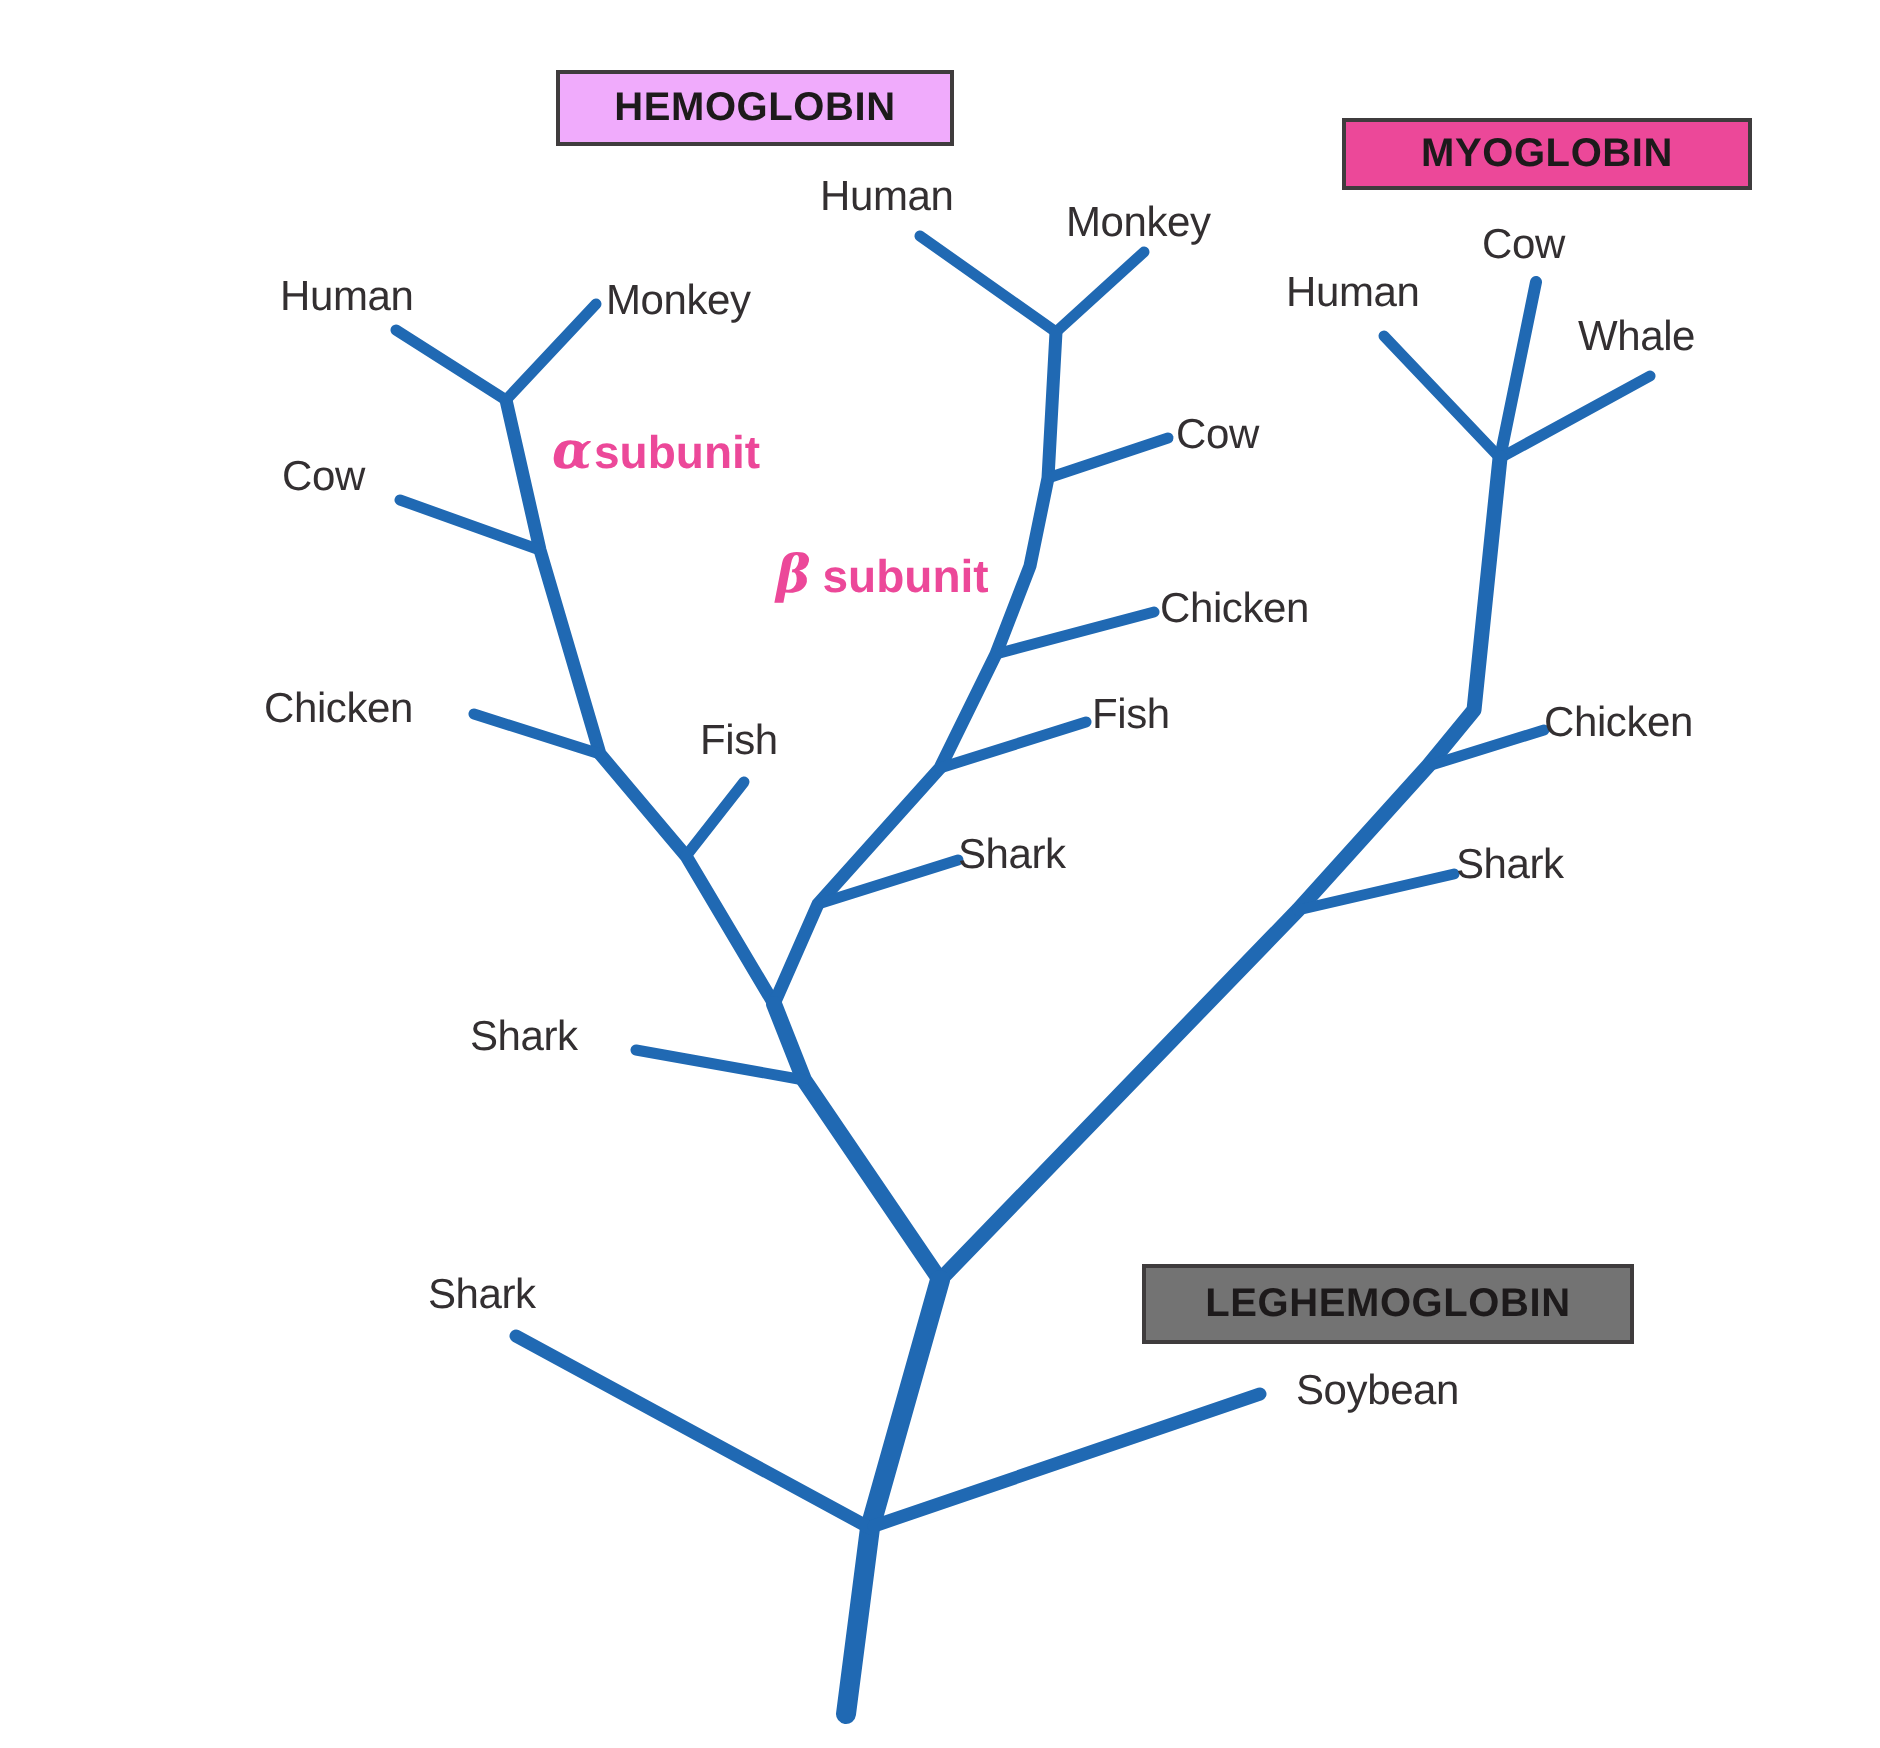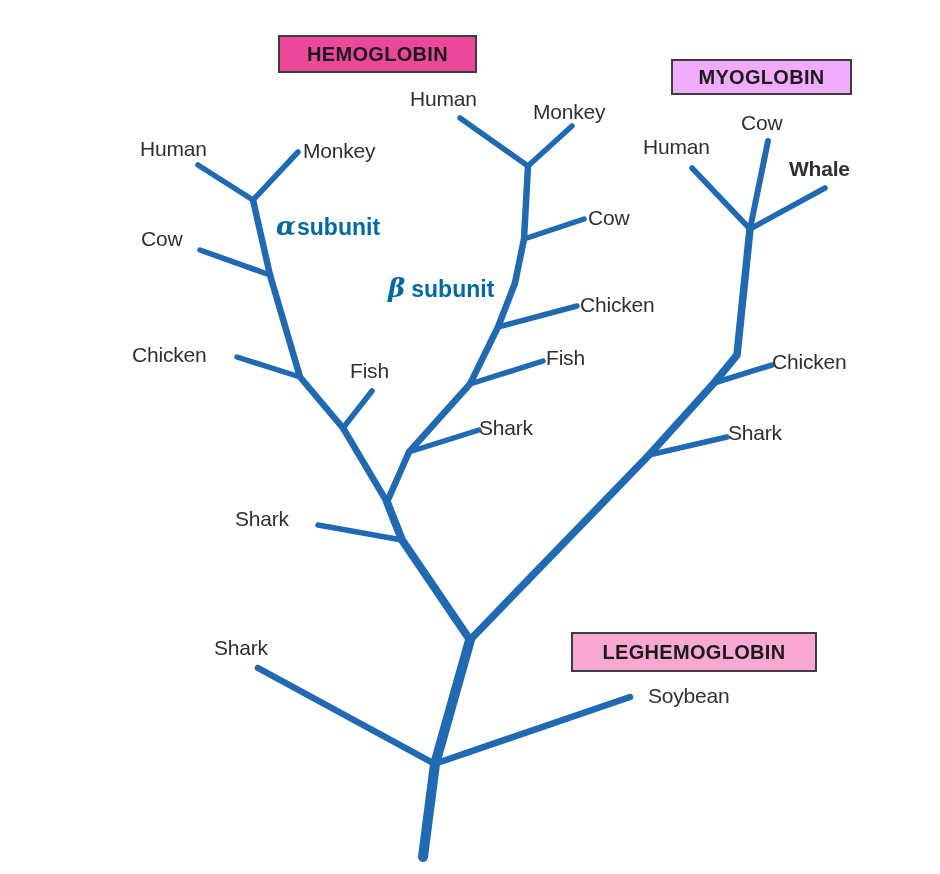--- a/index.html
+++ b/index.html
@@ -23,26 +23,26 @@
     position:absolute;
     display:flex;align-items:center;justify-content:center;
     border:2px solid #3f3c3d;
     font-size:20px;
     font-weight:bold;
     letter-spacing:0.3px;
     color:#1d1a1b;
     box-sizing:border-box;
     white-space:nowrap;
   }
-  #box-hemoglobin{left:278px;top:35px;width:199px;height:38px;background:#ec4899;}
-  #box-myoglobin{left:671px;top:59px;width:181px;height:36px;background:#f0abfc;}
-  #box-leghemoglobin{left:571px;top:632px;width:246px;height:40px;background:#f9a8d4;}
+  #box-hemoglobin{left:278px;top:35px;width:199px;height:38px;background:#f0abfc;}
+  #box-myoglobin{left:671px;top:59px;width:205px;height:36px;background:#ec4899;}
+  #box-leghemoglobin{left:571px;top:632px;width:246px;height:40px;background:#737373;}
   .subunit{
     position:absolute;
-    color:#0369a1;
+    color:#ec4899;
     white-space:nowrap;
   }
   .subunit .greek{
     font-family:"DejaVu Serif", serif;
     font-style:italic;
     font-weight:bold;
     font-size:26px;
   }
   .subunit .subword{
     font-family:"Liberation Sans", sans-serif;
@@ -95,21 +95,21 @@
       <div class="taxon" style="left: 235px; top: 507px;">Shark</div>
       <div class="taxon" style="left: 214px; top: 636px;">Shark</div>
       <div class="taxon" style="left: 410px; top: 87px;">Human</div>
       <div class="taxon" style="left: 533px; top: 100px;">Monkey</div>
       <div class="taxon" style="left: 588px; top: 206px;">Cow</div>
       <div class="taxon" style="left: 580px; top: 293px;">Chicken</div>
       <div class="taxon" style="left: 546px; top: 346px;">Fish</div>
       <div class="taxon" style="left: 479px; top: 416px;">Shark</div>
       <div class="taxon" style="left: 643px; top: 135px;">Human</div>
       <div class="taxon" style="left: 741px; top: 111px;">Cow</div>
-      <div class="taxon" style="left: 789px; top: 157px; font-weight: bold;">Whale</div>
+      <div class="taxon" style="left: 789px; top: 157px;">Whale</div>
       <div class="taxon" style="left: 772px; top: 350px;">Chicken</div>
       <div class="taxon" style="left: 728px; top: 421px;">Shark</div>
       <div class="taxon" style="left: 648px; top: 684px;">Soybean</div>
     </div>
 
   <div class="protein-box" id="box-hemoglobin">HEMOGLOBIN</div>
 
   <div class="protein-box" id="box-myoglobin">MYOGLOBIN</div>
 
   <div class="protein-box" id="box-leghemoglobin">LEGHEMOGLOBIN</div>

